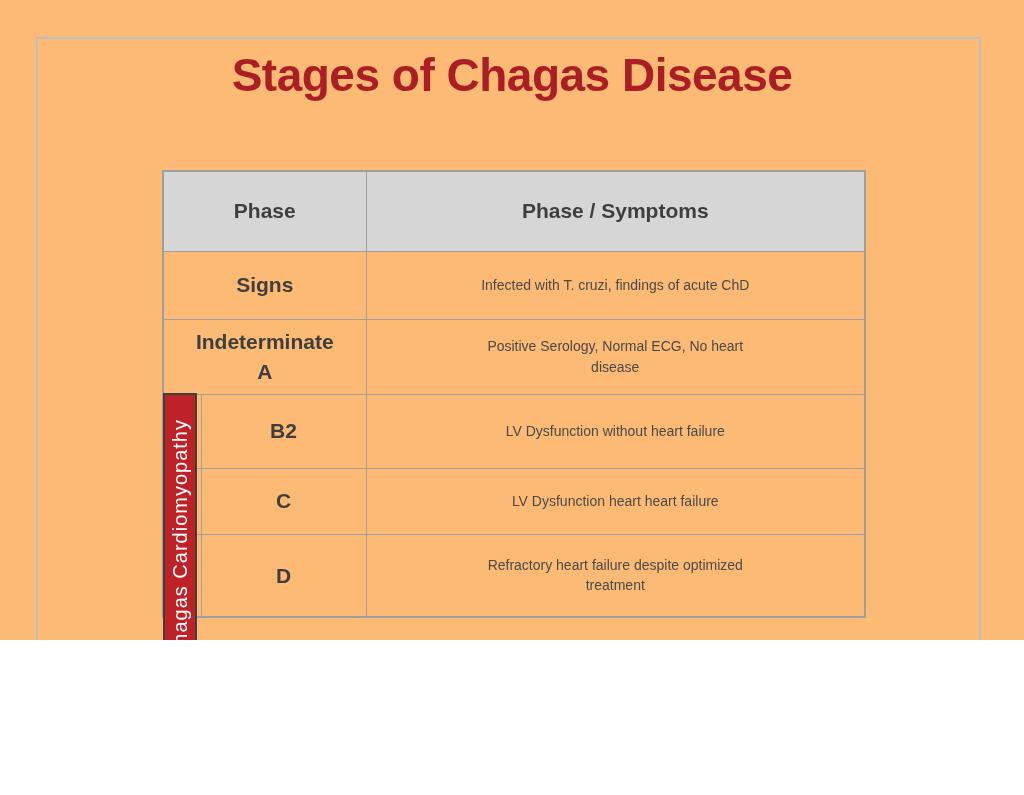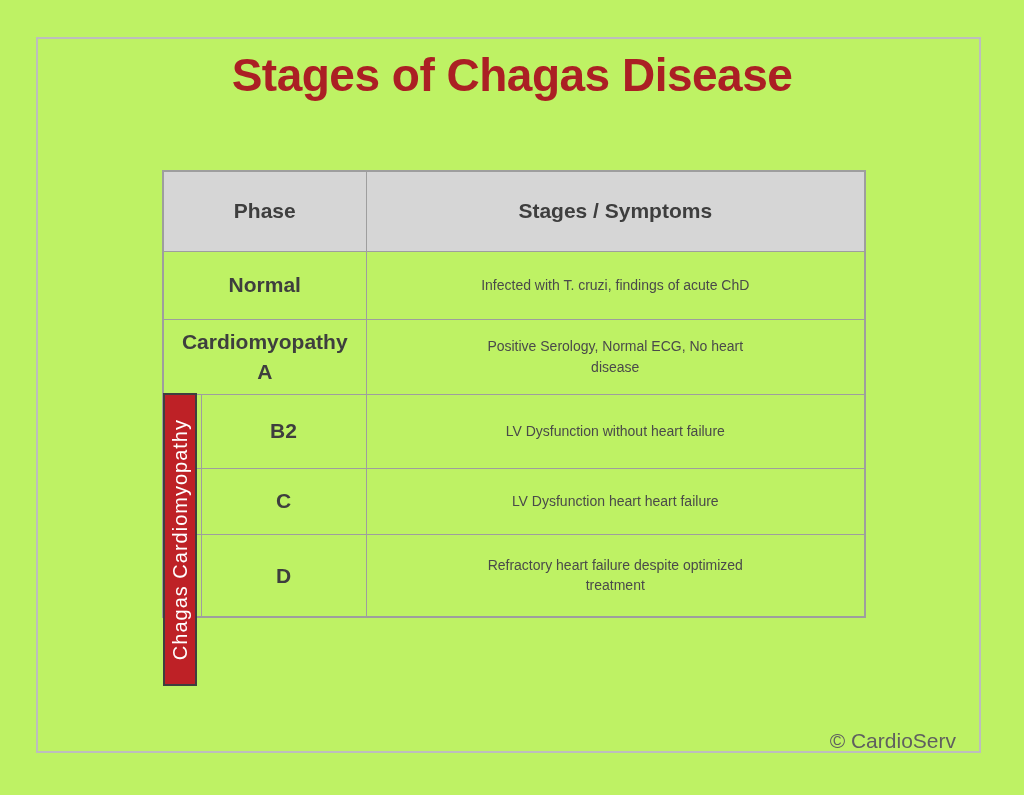--- a/index.html
+++ b/index.html
@@ -4,22 +4,22 @@
 <style>
   html, body {
     margin: 0;
     padding: 0;
     background: #ffffff;
     font-family: "Liberation Sans", sans-serif;
   }
   .canvas {
     position: relative;
     width: 1024px;
-    height: 795px;
-    background: #bef264;
+    height: 640px;
+    background: #fdba74;
     overflow: hidden;
   }
   .frame {
     position: absolute;
     left: 36px;
     top: 37px;
     width: 945px;
     height: 716px;
     border: 2px solid #bdbdbd;
     box-sizing: border-box;
@@ -124,30 +124,30 @@
 
   <table class="stages-table">
     <colgroup>
       <col class="c-strip">
       <col class="c-phase">
       <col class="c-signs">
     </colgroup>
     <thead>
       <tr class="r-header">
         <th colspan="2">Phase</th>
-        <th>Stages / Symptoms</th>
+        <th>Phase / Symptoms</th>
       </tr>
     </thead>
     <tbody>
       <tr class="r-acute">
-        <td colspan="2" class="phase">Normal</td>
+        <td colspan="2" class="phase">Signs</td>
         <td class="signs">Infected with T. cruzi, findings of acute ChD</td>
       </tr>
       <tr class="r-indet">
-        <td colspan="2" class="phase">Cardiomyopathy
+        <td colspan="2" class="phase">Indeterminate
 A</td>
         <td class="signs">Positive Serology, Normal ECG, No heart
 disease</td>
       </tr>
       <tr class="r-b2">
         <td class="strip"></td>
         <td class="phase">B2</td>
         <td class="signs">LV Dysfunction without heart failure</td>
       </tr>
       <tr class="r-c">

